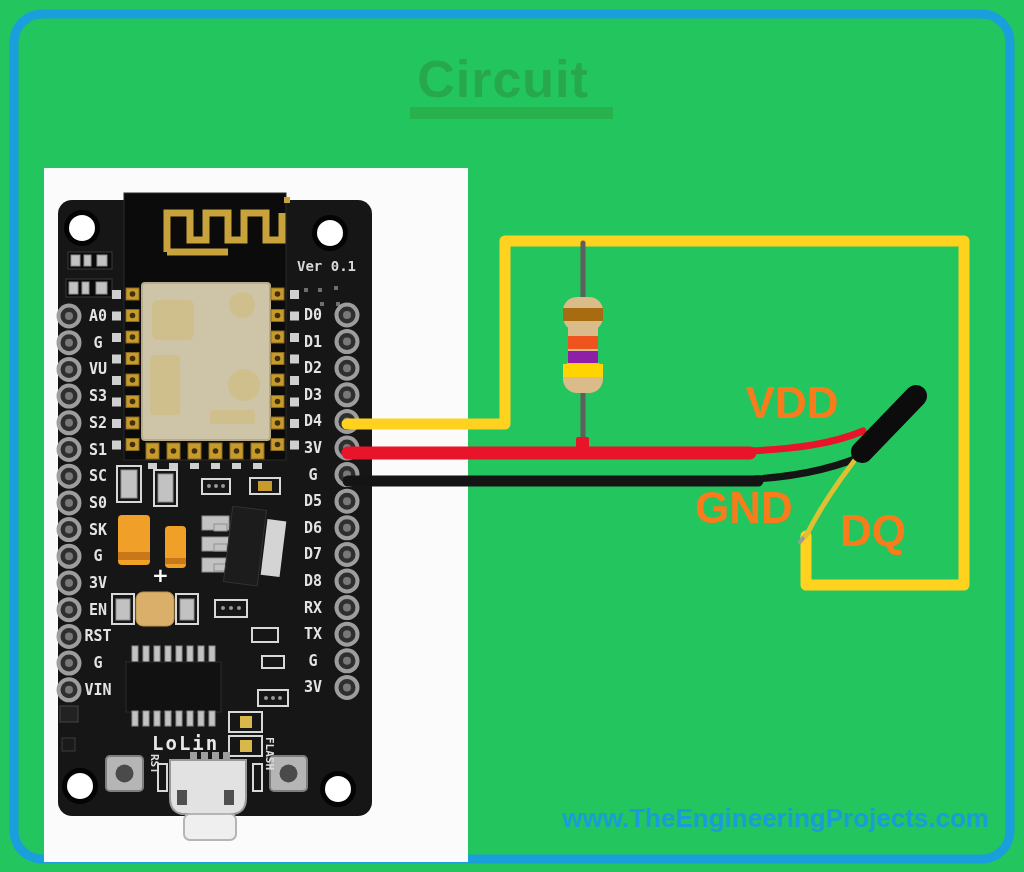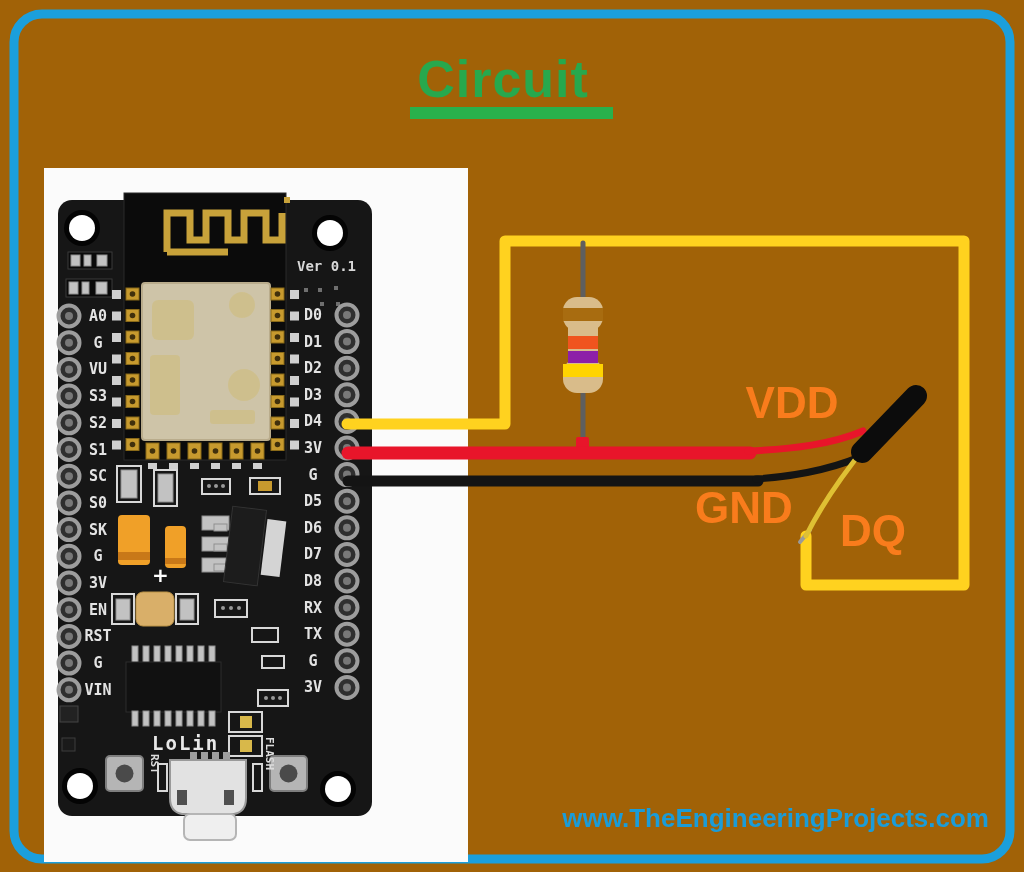--- a/index.html
+++ b/index.html
@@ -1,16 +1,16 @@
 <!DOCTYPE html>
 <html><head>
 <meta charset="utf-8">
 <style>
   html,body{margin:0;padding:0;background:#ffffff;}
-  .stage{position:relative;width:1024px;height:872px;background:#a16207;overflow:hidden;}
+  .stage{position:relative;width:1024px;height:872px;background:#22c55e;overflow:hidden;}
   svg{display:block;}
   .title{font:bold 52px "Liberation Sans",sans-serif;letter-spacing:1px;}
   .sig-label{font:bold 44px "Liberation Sans",sans-serif;}
   .watermark{font:bold 26px "Liberation Sans",sans-serif;}
   .pin-label{font:bold 15px "DejaVu Sans Mono",monospace;fill:#e3e3e3;}
   .board-text{font:bold 14px "DejaVu Sans Mono",monospace;fill:#d8d8d8;}
   .brand{font:bold 19px "DejaVu Sans Mono",monospace;fill:#e8e8e8;letter-spacing:2px;}
   .btn-label{font:bold 11px "DejaVu Sans Mono",monospace;fill:#dcdcdc;}
   .plus{font:bold 20px "DejaVu Sans",sans-serif;fill:#ffffff;}
   .pin-hole{fill:#2f2f2f;stroke:#9d9d9d;stroke-width:4;}

